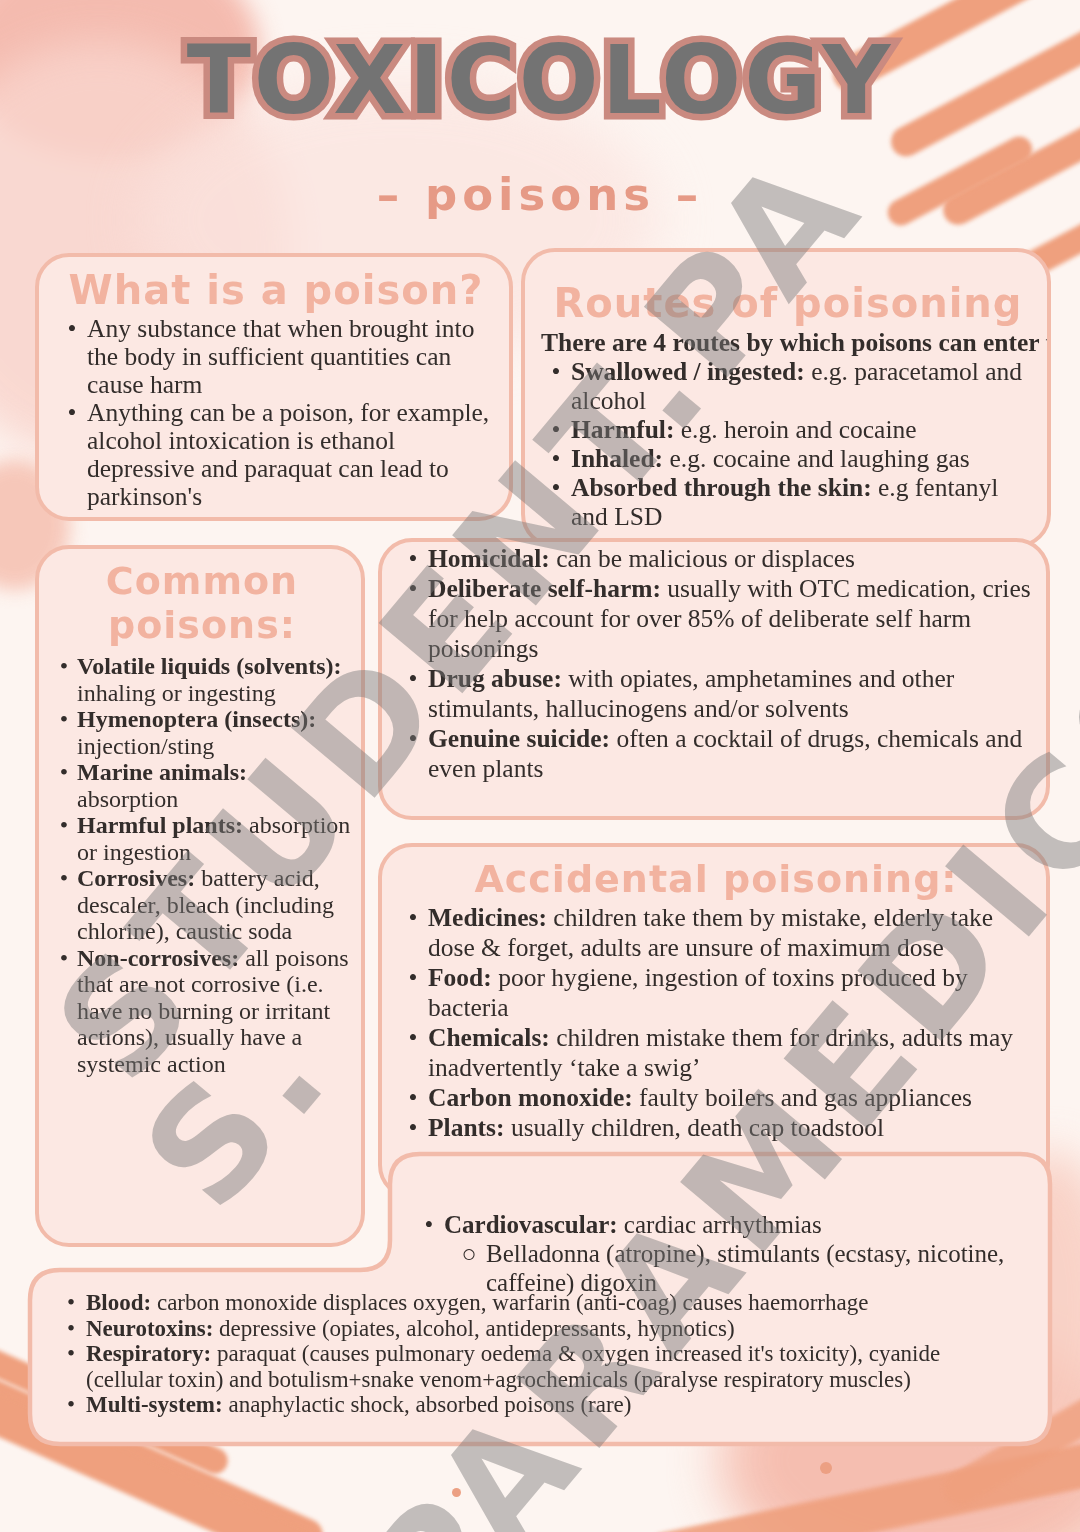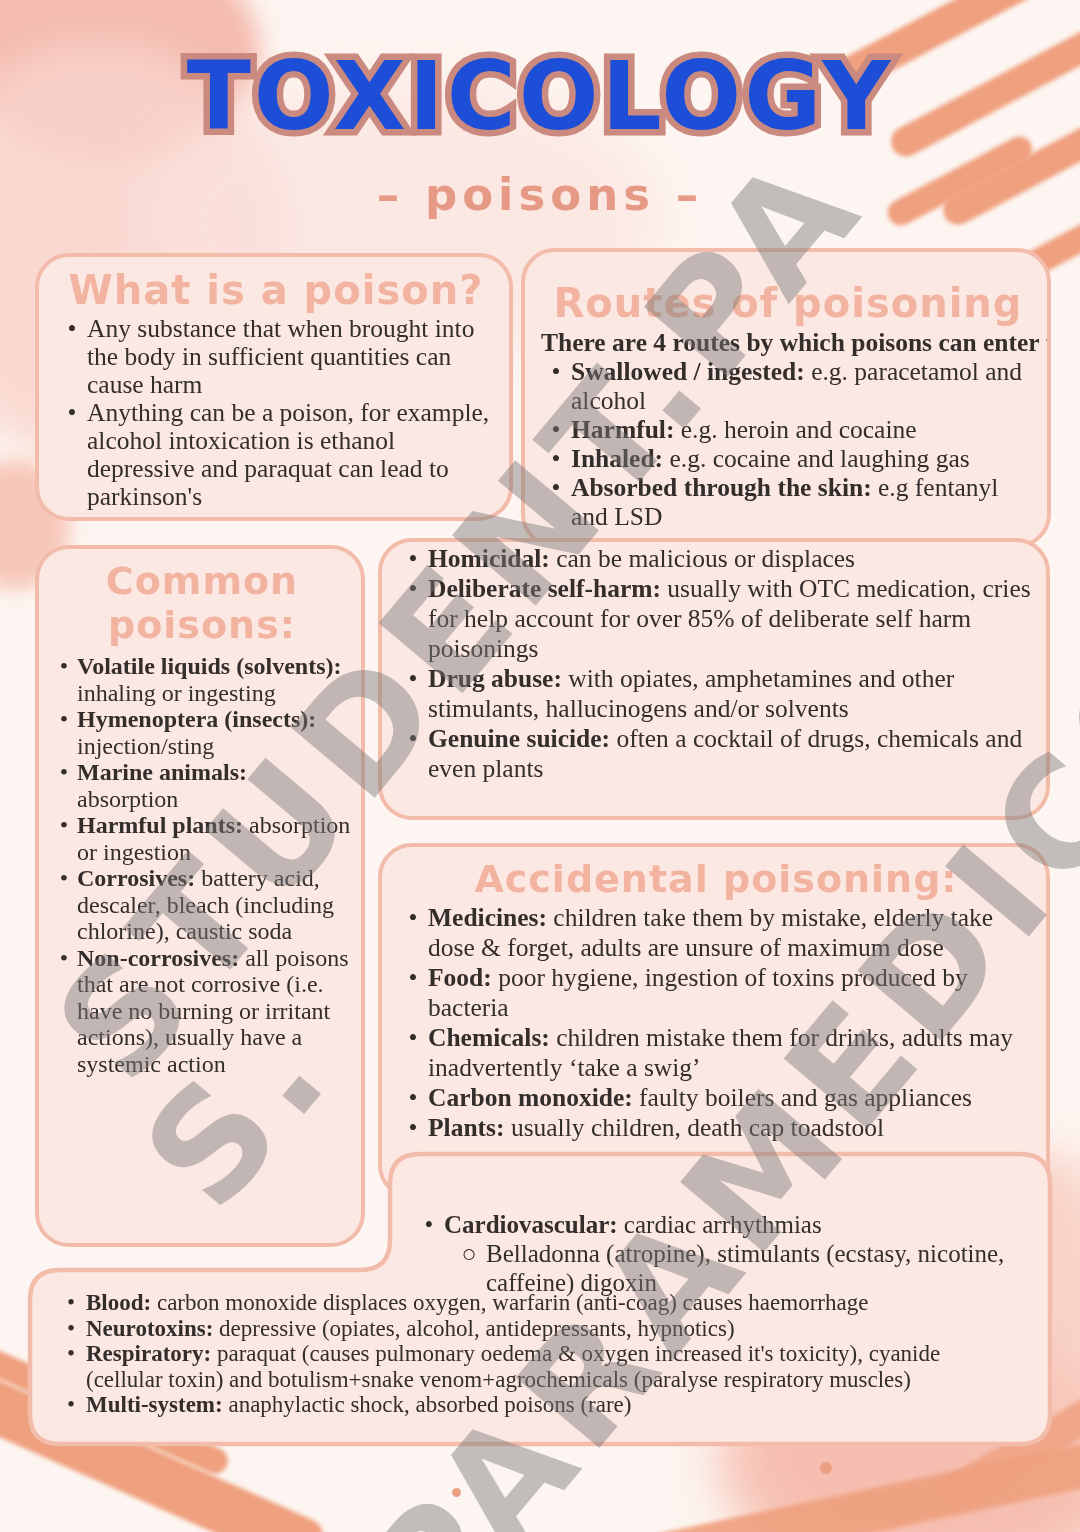--- a/index.html
+++ b/index.html
@@ -7,21 +7,21 @@
   .page{position:relative;width:1080px;height:1532px;background:#fdf5f1;overflow:hidden;
         font-family:"Liberation Serif",serif;color:#332d2b;}
   .deco{position:absolute;pointer-events:none;}
   .blob{border-radius:50%;}
   .stripe{background:#efa07e;border-radius:60px;filter:blur(2px);}
   .dot{background:#eca083;border-radius:50%;}
 
   
   .title{position:absolute;left:0;top:26px;width:100%;text-align:center;z-index:12;
          font-family:"DejaVu Sans",sans-serif;font-weight:800;font-size:94px;letter-spacing:3px;
-         color:#1d4ed8;margin-top:16px;}
+         color:#737373;}
   .title::before{content:attr(data-text);position:absolute;left:0;top:0;width:100%;
          -webkit-text-stroke:13px #ca8a80;z-index:-1;}
   .subtitle{position:absolute;left:0;top:168px;width:100%;text-align:center;z-index:12;
          font-family:"DejaVu Sans",sans-serif;font-weight:700;font-size:45px;letter-spacing:5px;
          color:#e69a86;}
 
   
   .card{position:absolute;box-sizing:border-box;background:#fce8e3;border:4px solid #f2bbaa;
         border-radius:34px;overflow:hidden;z-index:10;}
   .card-head{margin:8px 6px 2px;text-align:center;

